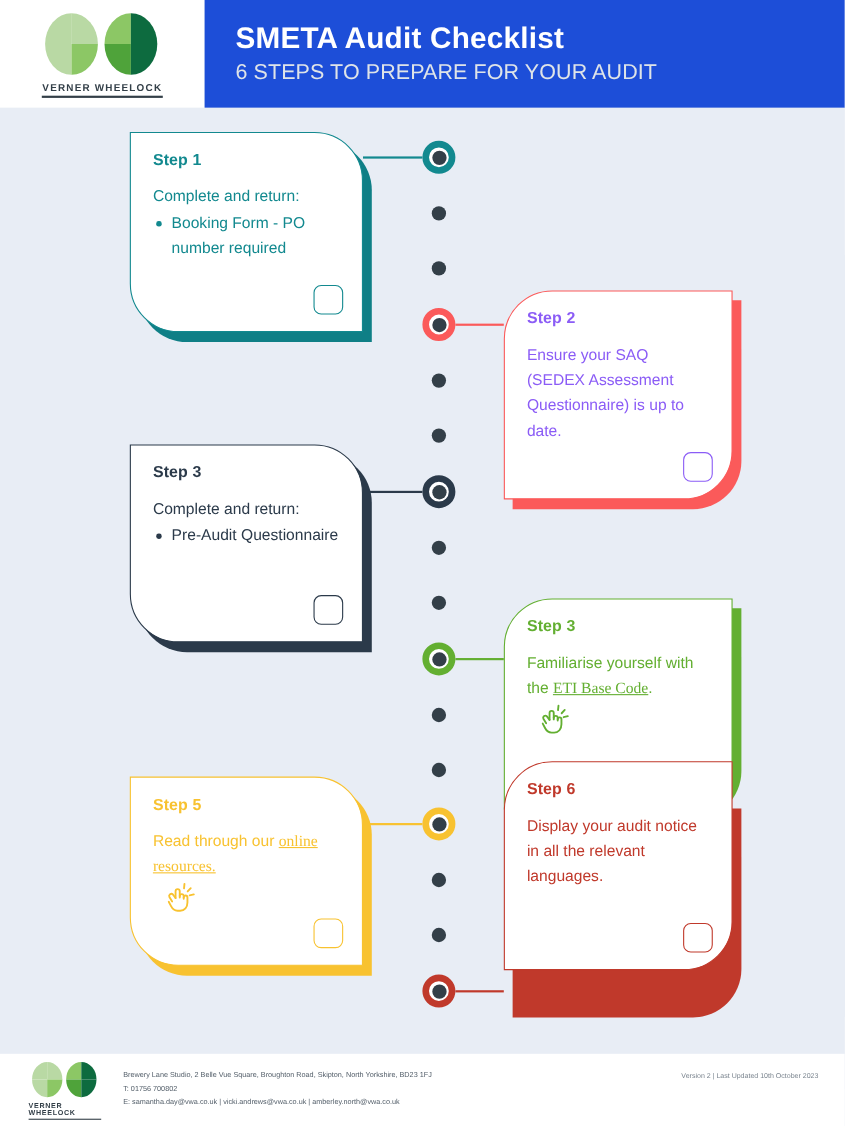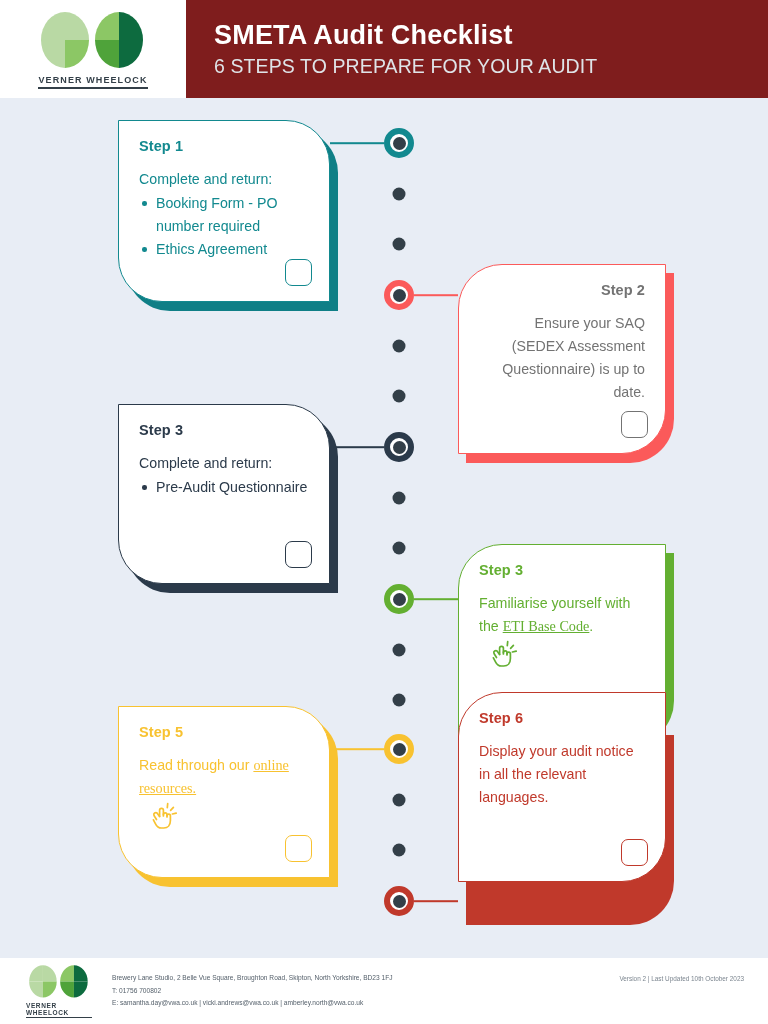--- a/index.html
+++ b/index.html
@@ -30,21 +30,21 @@
   }
   .header-logo-panel {
     width: 186px;
     background: #ffffff;
     display: flex;
     align-items: center;
     justify-content: center;
   }
   .header-bar {
     flex: 1;
-    background: #7f1d1d;
+    background: #1d4ed8;
     display: flex;
     flex-direction: column;
     justify-content: center;
     padding-left: 28px;
   }
   .header-title {
     color: #ffffff;
     font-size: 27px;
     font-weight: bold;
     letter-spacing: 0.2px;
@@ -262,27 +262,26 @@
         <div class="dot-sm" style="left: 399px; top: 752px; background: rgb(51, 63, 72);"></div>
       </div>
     <div id="cards-layer">
         <div class="card-shadow card-shadow-left" style="background: rgb(15, 127, 134); left: 126px; top: 31px; width: 212px; height: 182px;"></div>
         <div class="card card-left" style="left: 118px; top: 22px; width: 212px; height: 182px; border: 1.6px solid rgb(18, 137, 143); color: rgb(18, 137, 143);">
           <div class="card-inner">
             <div class="card-step">Step 1</div>
             <div class="card-text">Complete and return:</div>
             <ul class="card-list">
               <li>Booking Form - PO number required</li>
-              <li>Ethics Agreement</li>
             </ul>
             <div class="checkbox"></div>
           </div>
         </div>
         <div class="card-shadow card-shadow-right" style="background: rgb(251, 90, 90); left: 466px; top: 175px; width: 208px; height: 190px;"></div>
-        <div class="card card-right" style="left: 458px; top: 166px; width: 208px; height: 190px; border: 1.6px solid rgb(251, 90, 90); color: #737373; text-align: right;">
+        <div class="card card-right" style="left: 458px; top: 166px; width: 208px; height: 190px; border: 1.6px solid rgb(251, 90, 90); color: #8b5cf6;">
           <div class="card-inner">
             <div class="card-step">Step 2</div>
             <div class="card-text">Ensure your SAQ (SEDEX Assessment Questionnaire) is up to date.</div>
             <div class="checkbox"></div>
           </div>
         </div>
         <div class="card-shadow card-shadow-left" style="background: rgb(43, 58, 74); left: 126px; top: 315px; width: 212px; height: 180px;"></div>
         <div class="card card-left" style="left: 118px; top: 306px; width: 212px; height: 180px; border: 1.6px solid rgb(43, 58, 74); color: rgb(43, 58, 74);">
           <div class="card-inner">
             <div class="card-step">Step 3</div>

